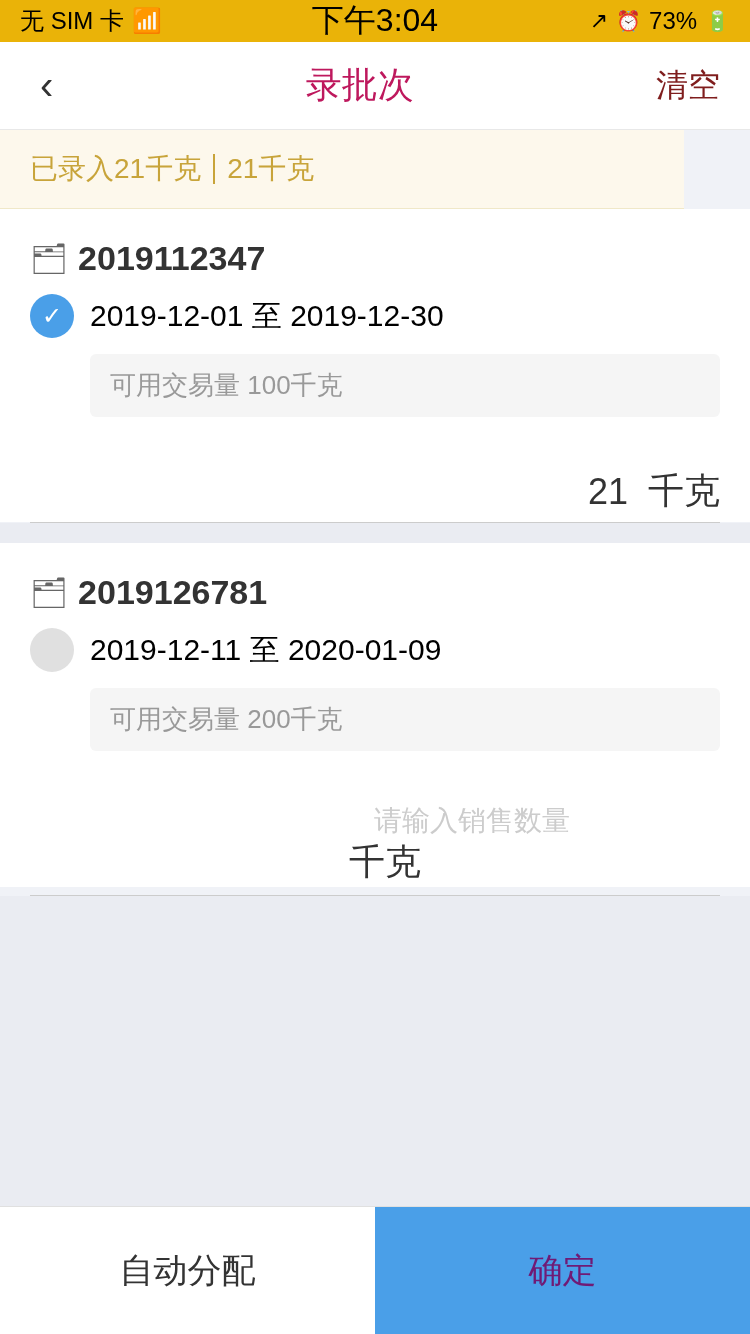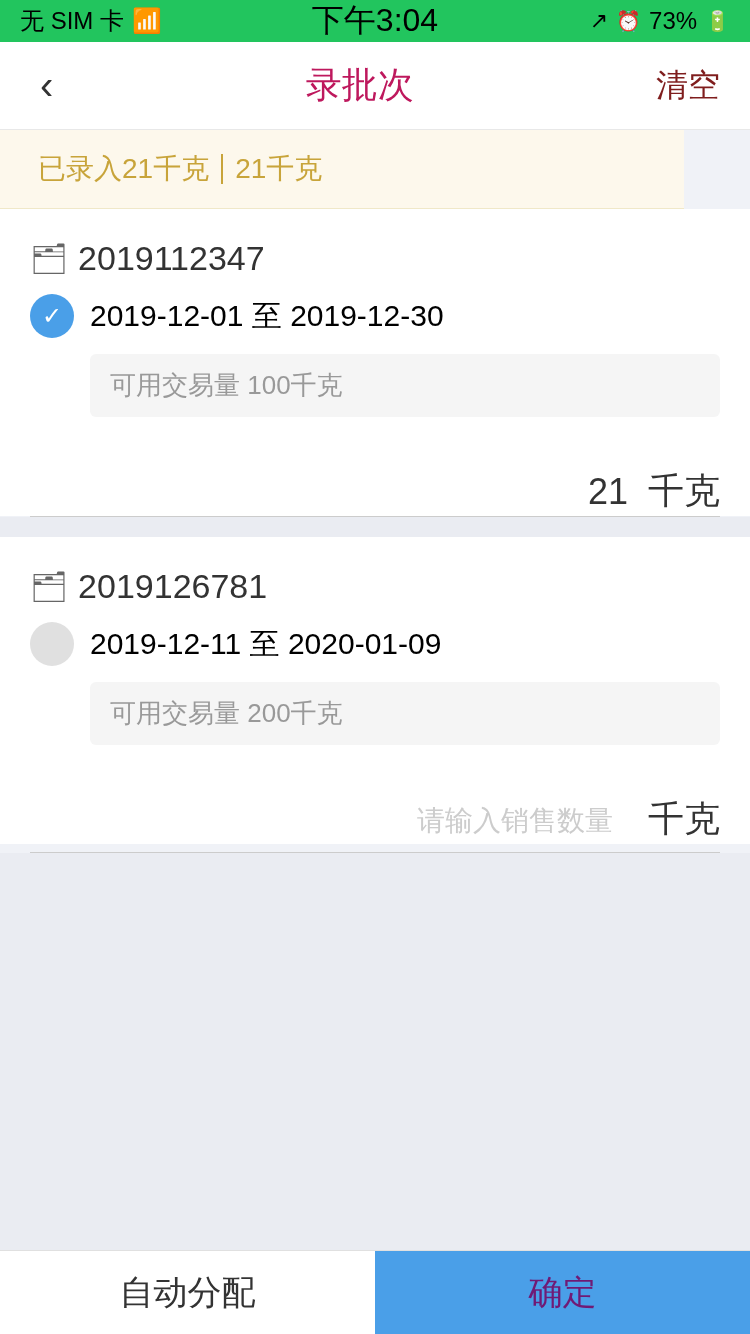--- a/index.html
+++ b/index.html
@@ -11,21 +11,21 @@
       background: #f0f2f7;
       font-size: 28px;
       color: #333;
       overflow-x: hidden;
     }
 
     
     .status-bar {
       width: 750px;
       height: 42px;
-      background: #22c55e;
+      background: #eab308;
       display: flex;
       align-items: center;
       justify-content: space-between;
       padding: 0 20px;
       font-size: 26px;
       color: #000;
     }
     .status-left {
       display: flex;
       align-items: center;
@@ -71,21 +71,21 @@
     .nav-clear {
       font-size: 32px;
       color: #7f1d1d;
       cursor: pointer;
     }
 
     
     .info-banner {
       width: 684px;
       background: #fdf8ec;
-      padding: 20px 38px;
+      padding: 20px 30px;
       display: flex;
       align-items: center;
       gap: 12px;
       border-bottom: 1px solid #f0e8c8;
     }
     .info-recorded {
       font-size: 28px;
       color: #c8a43a;
     }
     .info-divider {
@@ -111,21 +111,21 @@
       gap: 10px;
       margin-bottom: 16px;
     }
     .batch-icon {
       font-size: 30px;
       color: #666;
     }
     .batch-id {
       font-size: 34px;
       color: #333;
-      font-weight: 400;
+      font-weight: 700;
       text-align: right;
     }
 
     .batch-date-row {
       display: flex;
       align-items: center;
       gap: 16px;
       margin-bottom: 16px;
     }
     .checkbox-circle {
@@ -162,21 +162,21 @@
     .availability-text {
       font-size: 26px;
       color: #999;
     }
 
     
     .quantity-row {
       display: flex;
       align-items: center;
       justify-content: flex-end;
-      padding: 20px 30px 0 30px;
+      padding: 20px 30px 6px 30px;
       background: #fff;
       text-align: center;
     }
     .quantity-value {
       font-size: 36px;
       color: #333;
       font-weight: 400;
     }
     .quantity-unit {
       font-size: 36px;
@@ -198,20 +198,21 @@
       background: #eaecf2;
     }
 
     
     .input-row {
       display: flex;
       align-items: center;
       justify-content: flex-end;
       padding: 20px 30px 0 30px;
       background: #fff;
+      flex-direction: column;
     }
     .qty-input {
       border: none;
       outline: none;
       font-size: 32px;
       color: #333;
       text-align: right;
       background: transparent;
       flex: 1;
     }
@@ -236,21 +237,21 @@
       flex: 1;
       min-height: 400px;
     }
 
     
     .bottom-bar {
       position: fixed;
       bottom: 0;
       left: 0;
       width: 750px;
-      height: 84px;
+      height: 128px;
       display: flex;
       background: #fff;
       border-top: 1px solid #e0e0e0;
     }
     .btn-auto {
       flex: 1;
       display: flex;
       align-items: center;
       justify-content: center;
       font-size: 34px;

